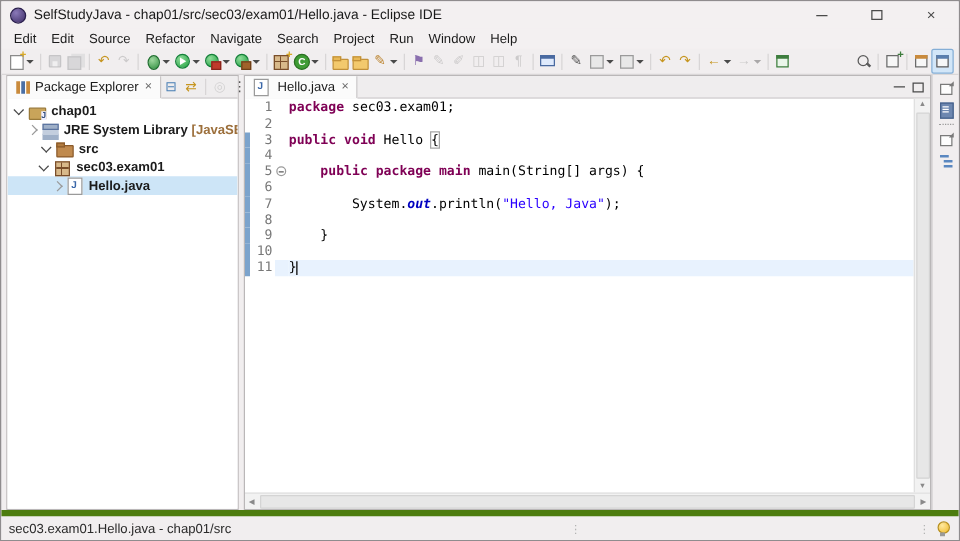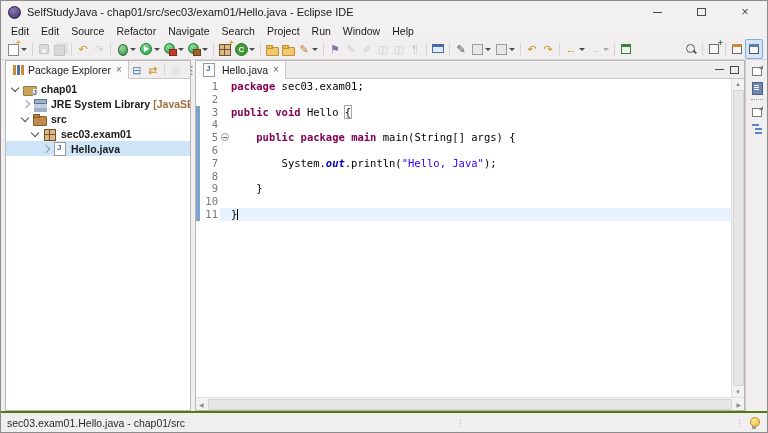--- a/index.html
+++ b/index.html
@@ -134,21 +134,21 @@
   .sg-sf{color:var(--sf);font-weight:bold;font-style:italic;}
   .sg-bm{outline:1px solid #a6a6a6;}
   .caret{display:inline-block;width:1px;height:11px;background:#000;vertical-align:text-bottom;}
   
   .vscroll{width:13px;flex:0 0 auto;background:#f2f2f2;border-left:1px solid #e0e0e0;display:flex;flex-direction:column;align-items:center;box-sizing:border-box;}
   .hscroll{height:13px;flex:0 0 auto;background:#f2f2f2;border-top:1px solid #e0e0e0;display:flex;align-items:center;box-sizing:border-box;}
   .sarrow{font-size:6px;color:#8a8a8a;flex:0 0 auto;padding:2px 3px;}
   .vthumb{flex:1 1 auto;width:9px;background:#e7e7e7;border:1px solid #d4d4d4;border-radius:1px;margin:1px 0;}
   .hthumb{flex:1 1 auto;height:9px;background:#e7e7e7;border:1px solid #d4d4d4;border-radius:1px;margin:0 1px;}
   
-  .statusbar{height:19px;flex:0 0 auto;background:#f1eeef;border-top:2px solid #4d7c0f;display:flex;align-items:center;
+  .statusbar{height:19px;flex:0 0 auto;background:#f1eeef;border-top:5px solid #4d7c0f;display:flex;align-items:center;
     font-size:10.5px;color:#2a2a2a;padding:0 6px;}
   .sdots{color:#b0b0b0;font-size:9px;letter-spacing:-1px;}
   .sdots.mid{margin-left:auto;}
   .srt{margin-left:auto;display:flex;align-items:center;gap:4px;}
   .bulb{width:14px;height:14px;position:relative;display:inline-block;}
   .bulb::before{content:"";position:absolute;left:3px;top:1px;width:8px;height:8px;border-radius:50%;background:radial-gradient(circle at 35% 30%,#ffe9a0,#f0b929);border:1px solid #b8901e;}
   .bulb::after{content:"";position:absolute;left:5px;top:10px;width:4px;height:3px;background:#9a9a9a;}
 </style>
 </head>
 <body>
@@ -347,21 +347,21 @@
             <span class="chev"></span>
             <span class="ticn t-proj"></span>
             <span class="tlabel">chap01</span>
           </div>
           <div class="trow" style="padding-left: 14px;">
             <span class="chev col"></span>
             <span class="ticn t-lib"></span>
             <span class="tlabel">JRE System Library</span>
             <span class="tsfx">[JavaSE-21]</span>
           </div>
-          <div class="trow" style="padding-left: 14px;">
+          <div class="trow" style="padding-left: 14px; margin-left: 12px;">
             <span class="chev"></span>
             <span class="ticn t-src"></span>
             <span class="tlabel">src</span>
           </div>
           <div class="trow" style="padding-left: 24px;">
             <span class="chev"></span>
             <span class="ticn t-pkg"></span>
             <span class="tlabel">sec03.exam01</span>
           </div>
           <div class="trow sel" style="padding-left: 34px;">

